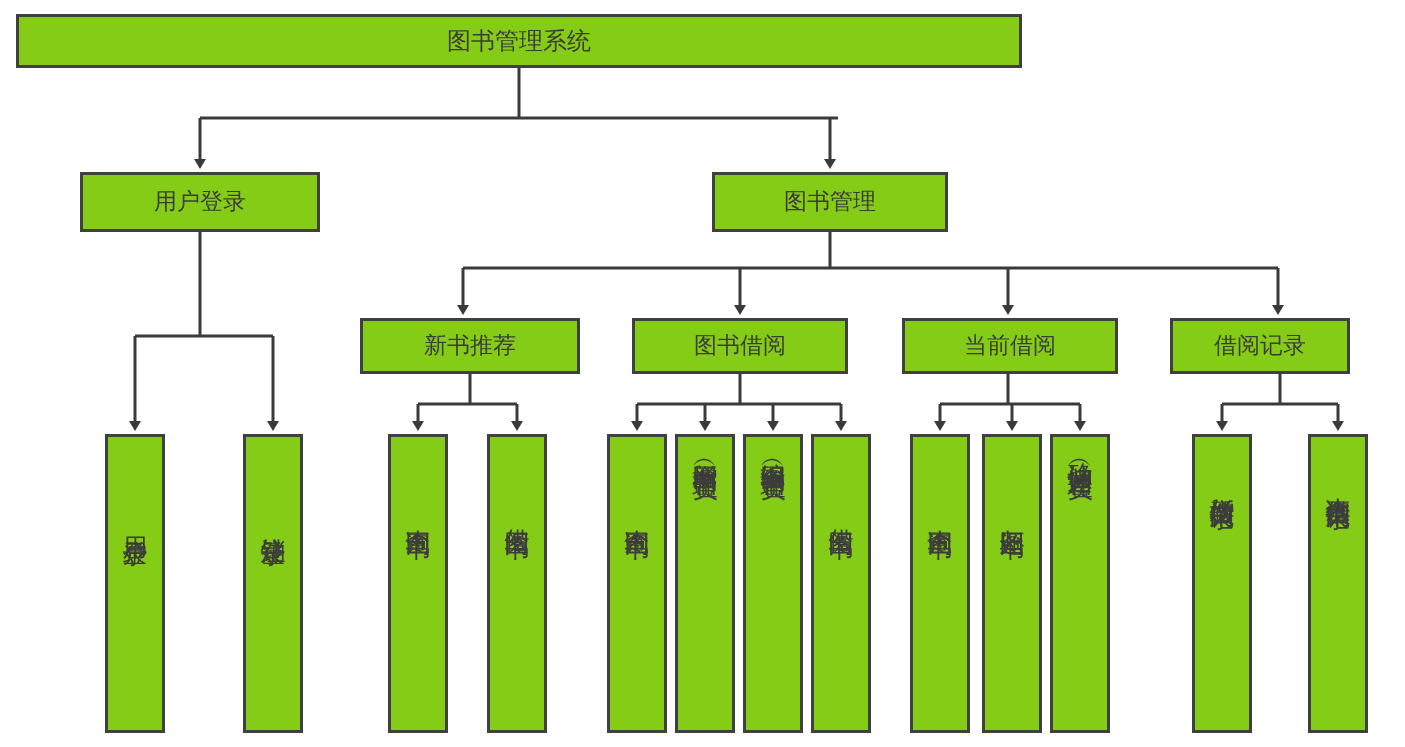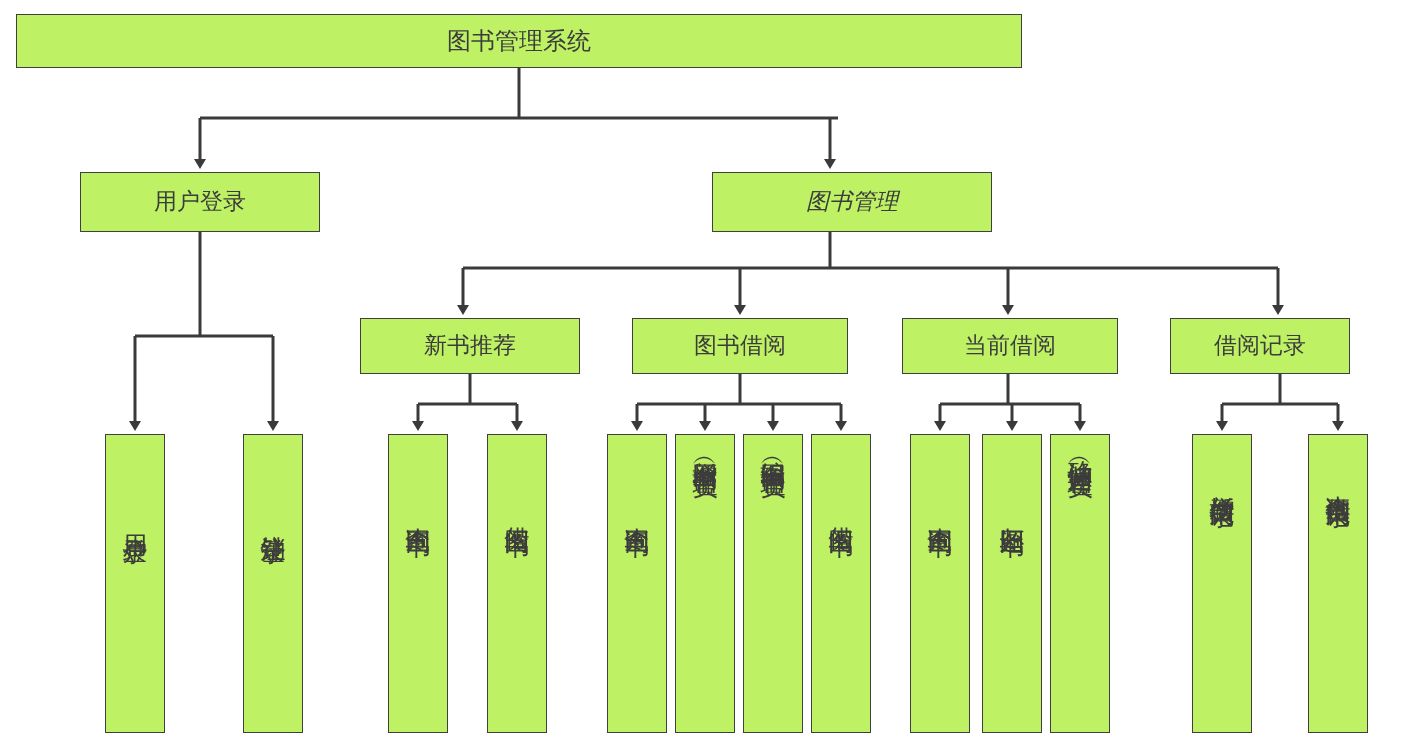--- a/index.html
+++ b/index.html
@@ -24,22 +24,22 @@
     position: absolute;
     top: 0;
     left: 0;
     width: 1405px;
     height: 747px;
     pointer-events: none;
   }
   .node {
     position: absolute;
     box-sizing: border-box;
-    background: #bef264;
-    border: 1px solid #404040;
+    background: #84cc16;
+    border: 3px solid #404040;
     display: flex;
     align-items: center;
     justify-content: center;
     overflow: hidden;
   }
   .node .node-label {
     color: #3c3c3c;
     text-align: center;
     line-height: 1.18;
     white-space: nowrap;
@@ -142,21 +142,21 @@
     </g>
   </svg>
 
   <div class="node h-node root-node" style="left:16px; top:14px; width:1006px; height:54px;">
     <span class="node-label">图书管理系统</span>
   </div>
 
   <div class="node h-node" style="left:80px; top:172px; width:240px; height:60px;">
     <span class="node-label">用户登录</span>
   </div>
-  <div class="node h-node" style="left:712px; top:172px; width:280px; height:60px;font-style:italic;">
+  <div class="node h-node" style="left:712px; top:172px; width:236px; height:60px;">
     <span class="node-label">图书管理</span>
   </div>
 
   <div class="node h-node" style="left:360px; top:318px; width:220px; height:56px;justify-content:center;">
     <span class="node-label">新书推荐</span>
   </div>
   <div class="node h-node" style="left:632px; top:318px; width:216px; height:56px;">
     <span class="node-label">图书借阅</span>
   </div>
   <div class="node h-node" style="left:902px; top:318px; width:216px; height:56px;align-items:center;">

